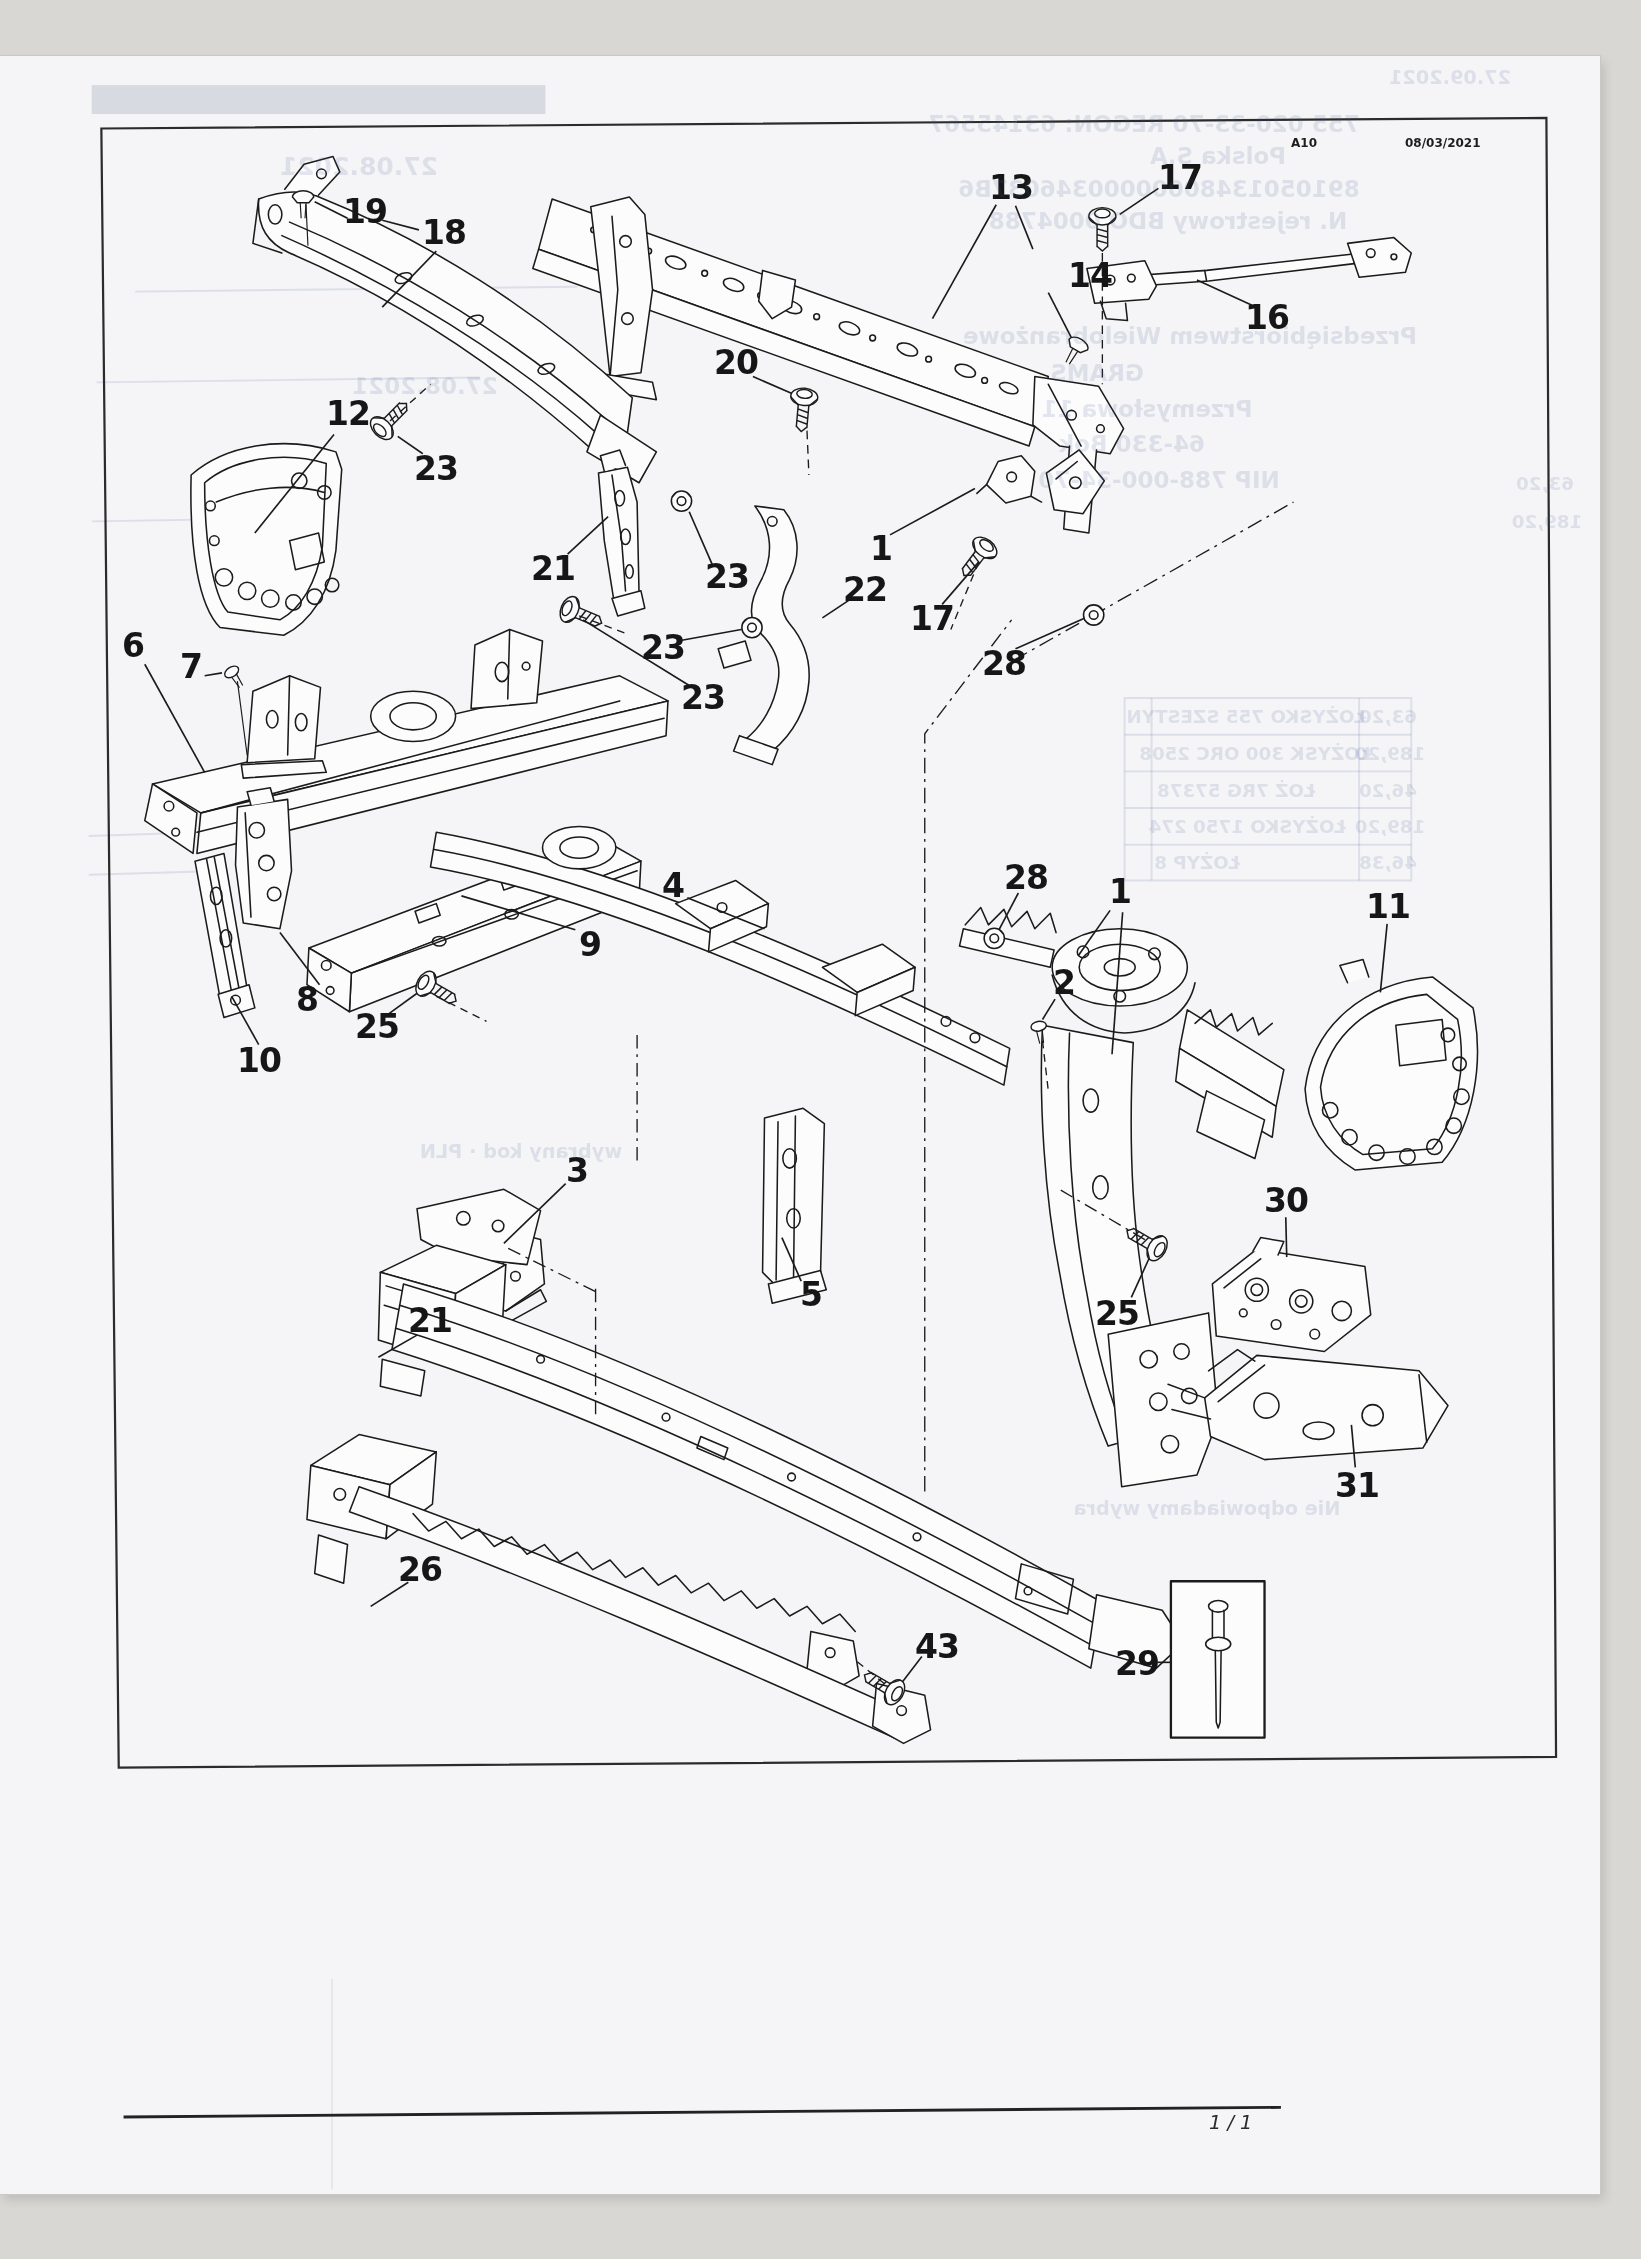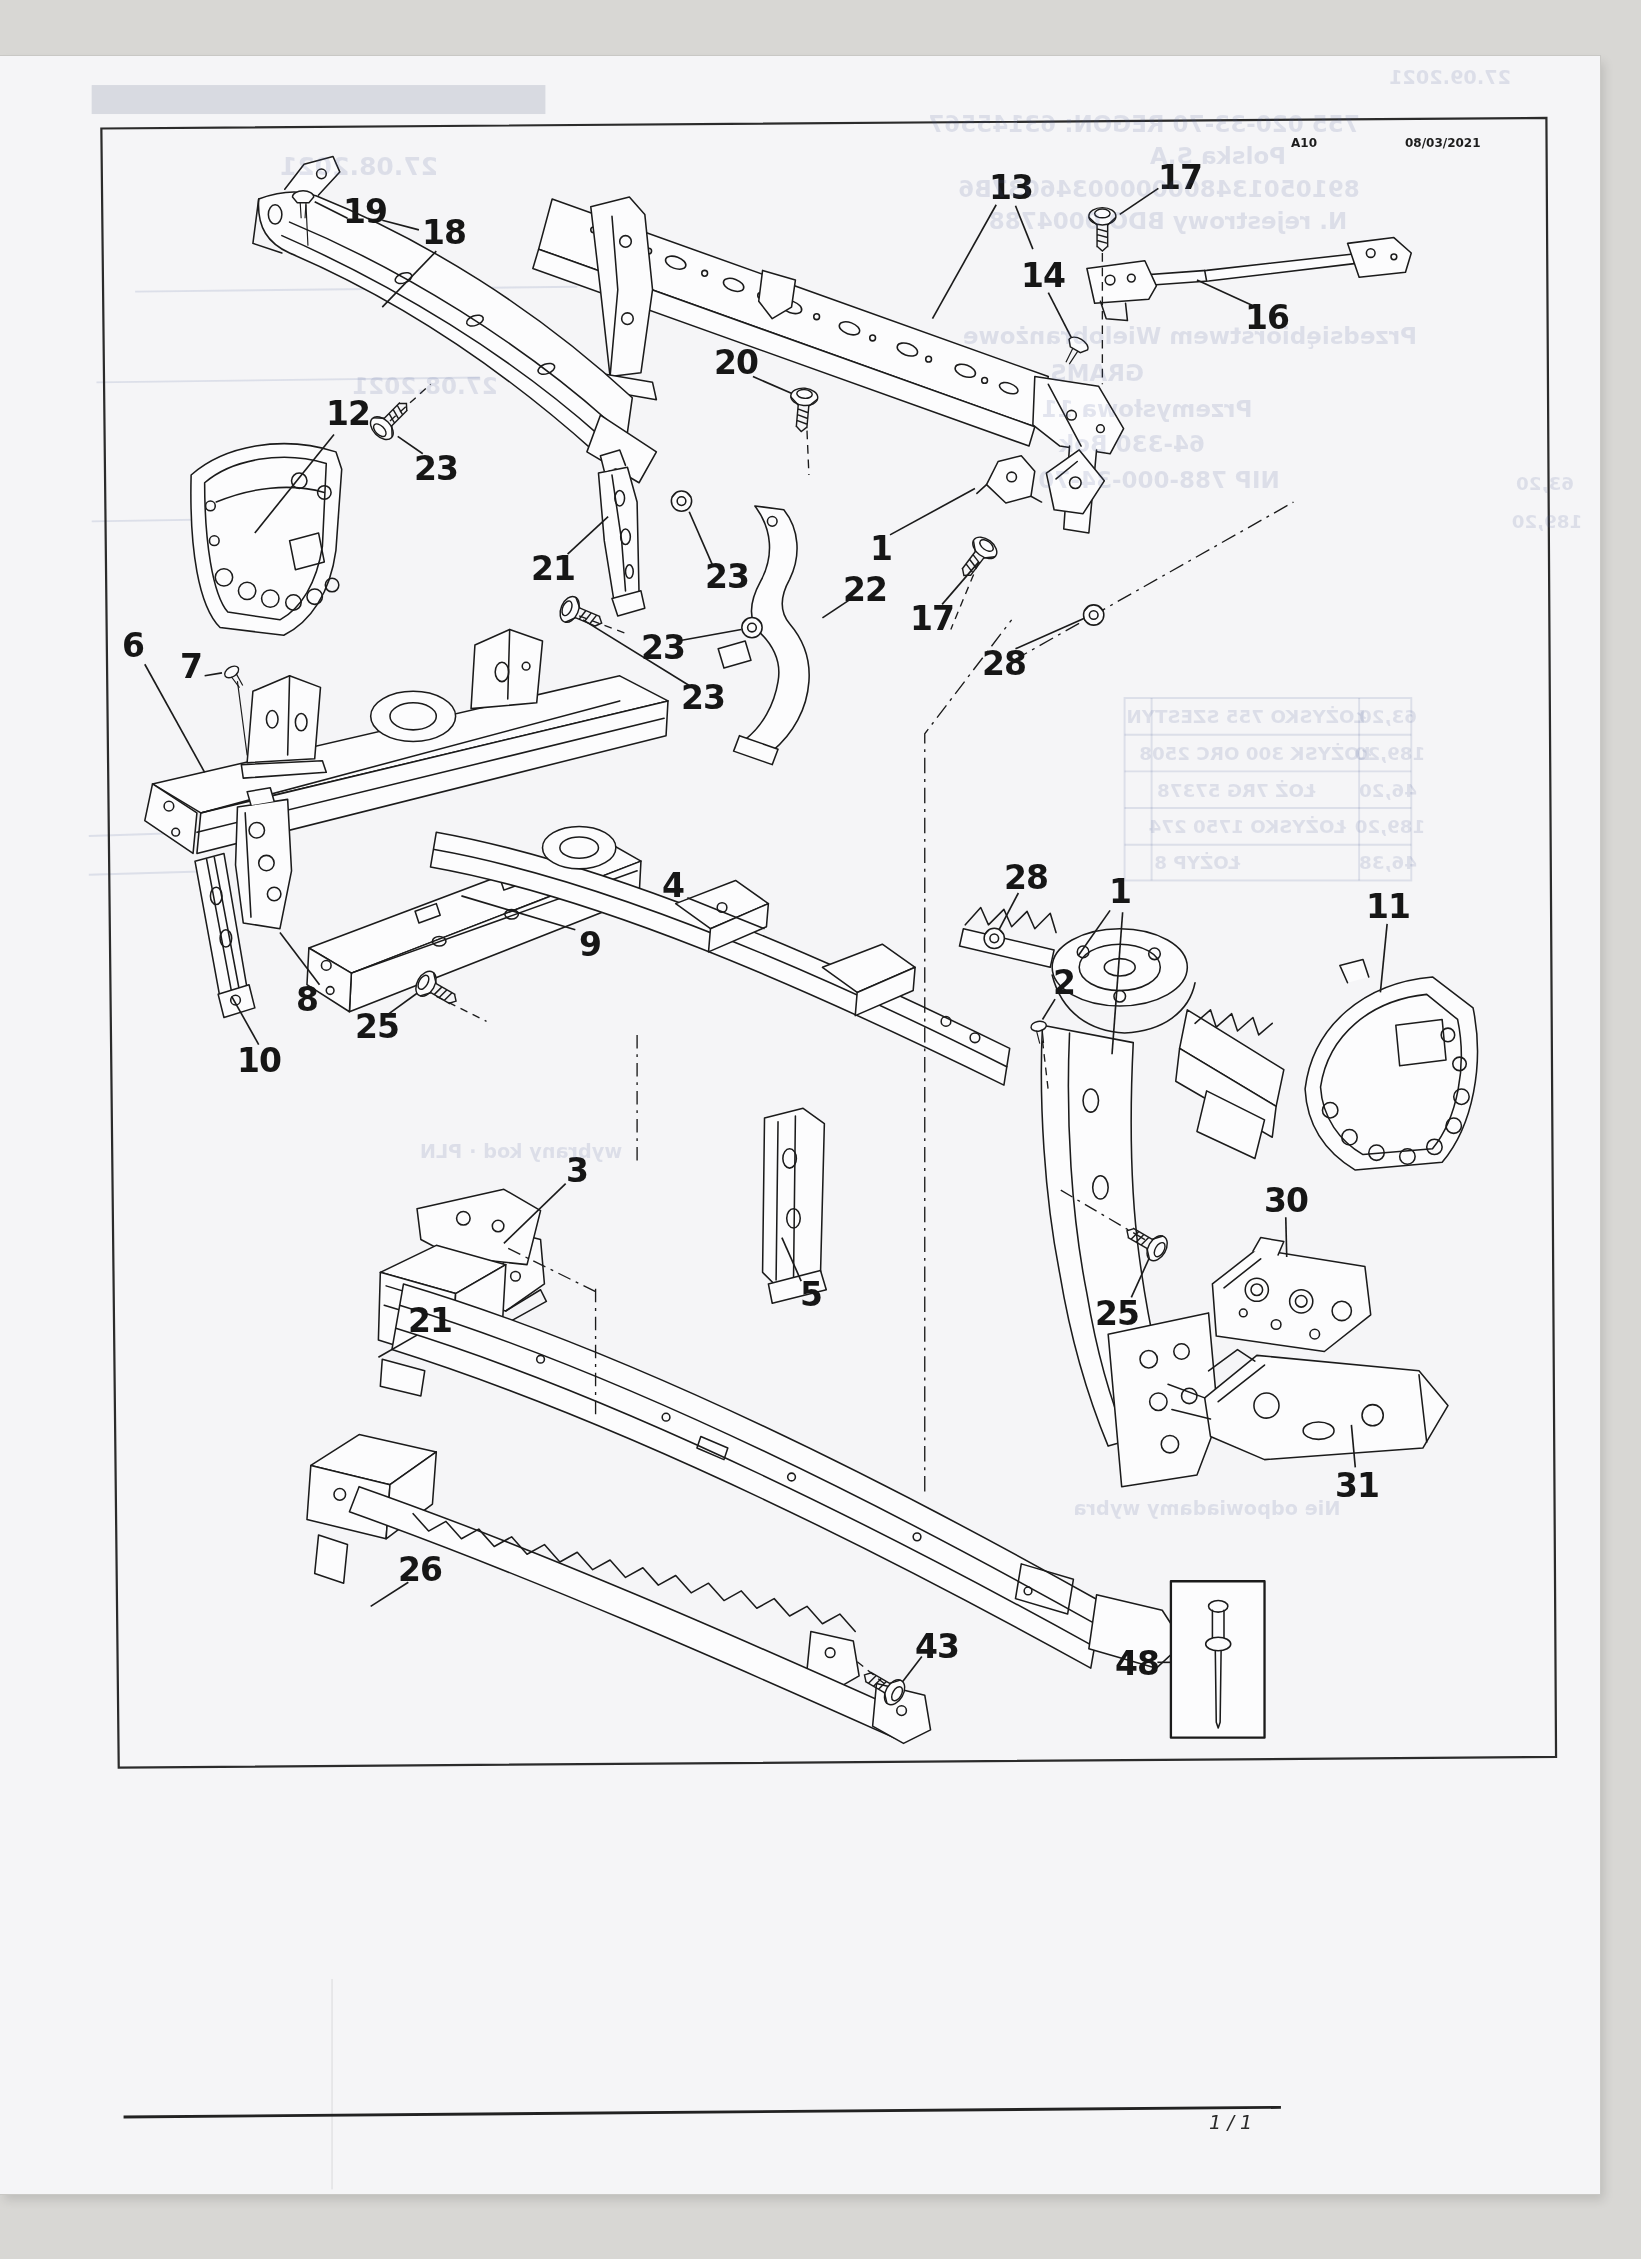--- a/index.html
+++ b/index.html
@@ -444,21 +444,21 @@
 </svg>
 
 <div class="hdr" id="sheet-code">A10</div>
 <div class="hdr" id="sheet-date">08/03/2021</div>
 <div id="page-indicator">1 / 1</div>
 <div id="callout-layer">
       <div class="callout" style="left: 365px; top: 211px;">19</div>
       <div class="callout" style="left: 444px; top: 232px;">18</div>
       <div class="callout" style="left: 1011px; top: 187px;">13</div>
       <div class="callout" style="left: 1180px; top: 177px;">17</div>
-      <div class="callout" style="left: 1043px; top: 275px;">14</div>
+      <div class="callout" style="left: 1090px; top: 275px;">14</div>
       <div class="callout" style="left: 1267px; top: 317px;">16</div>
       <div class="callout" style="left: 736px; top: 362px;">20</div>
       <div class="callout" style="left: 348px; top: 413px;">12</div>
       <div class="callout" style="left: 436px; top: 468px;">23</div>
       <div class="callout" style="left: 553px; top: 568px;">21</div>
       <div class="callout" style="left: 727px; top: 576px;">23</div>
       <div class="callout" style="left: 865px; top: 589px;">22</div>
       <div class="callout" style="left: 881px; top: 548px;">1</div>
       <div class="callout" style="left: 932px; top: 618px;">17</div>
       <div class="callout" style="left: 663px; top: 647px;">23</div>
@@ -476,21 +476,21 @@
       <div class="callout" style="left: 1064px; top: 982px;">2</div>
       <div class="callout" style="left: 1388px; top: 906px;">11</div>
       <div class="callout" style="left: 577px; top: 1170px;">3</div>
       <div class="callout" style="left: 811px; top: 1294px;">5</div>
       <div class="callout" style="left: 1286px; top: 1200px;">30</div>
       <div class="callout" style="left: 1117px; top: 1313px;">25</div>
       <div class="callout" style="left: 430px; top: 1320px;">21</div>
       <div class="callout" style="left: 1357px; top: 1485px;">31</div>
       <div class="callout" style="left: 420px; top: 1569px;">26</div>
       <div class="callout" style="left: 937px; top: 1646px;">43</div>
-      <div class="callout" style="left: 1137px; top: 1663px;">48</div>
+      <div class="callout" style="left: 1137px; top: 1663px;">29</div>
     </div>
 <div id="bleed-layer">
       <div class="bleed" style="left: 1450px; top: 77px; font-size: 19.3px;">27.09.2021</div>
       <div class="bleed" style="left: 1144px; top: 124px; font-size: 23px;">755 020-33-70 REGON: 63145567</div>
       <div class="bleed" style="left: 1218px; top: 156px; font-size: 23px;">Polska S.A</div>
       <div class="bleed" style="left: 1159px; top: 189px; font-size: 23px;">89105013480000000346037B6</div>
       <div class="bleed" style="left: 1168px; top: 221px; font-size: 23px;">N. rejestrowy BDO 0004788</div>
       <div class="bleed" style="left: 359px; top: 166px; font-size: 25px;">27.08.2021</div>
       <div class="bleed" style="left: 425px; top: 386px; font-size: 23px;">27.08.2021</div>
       <div class="bleed" style="left: 1190px; top: 336px; font-size: 23px;">Przedsiębiorstwem Wielobranżowe</div>

